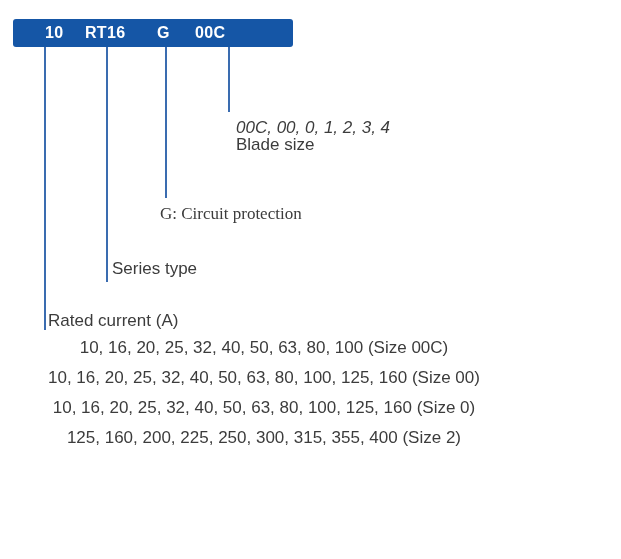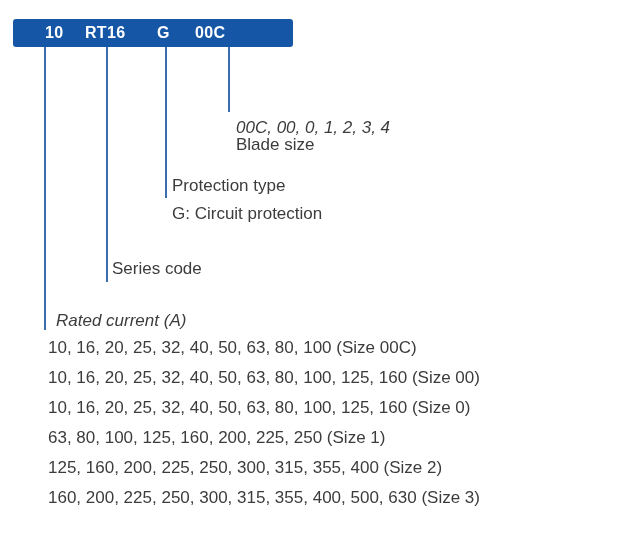--- a/index.html
+++ b/index.html
@@ -52,31 +52,32 @@
   .vline.l4 { left: 228px; height: 65px;  }
   .label {
     position: absolute;
     color: #3C3C3C;
     font-size: 17px;
     white-space: nowrap;
   }
   .lbl-blade-title   { left: 236px; top: 91px; margin-top: 44px;  }
   .lbl-blade-values  { left: 236px; top: 118px; font-style: italic; }
   .lbl-prot-title    { left: 172px; top: 176px; }
-  .lbl-prot-value    { left: 172px; top: 204px; }
+  .lbl-prot-value    { left: 160px; top: 204px; font-family: Liberation Serif, serif; }
   .lbl-series        { left: 112px; top: 259px; }
-  .lbl-rated-title   { left: 56px;  top: 311px; font-style: italic; }
+  .lbl-rated-title   { left: 48px;  top: 311px; }
   .rated-rows {
     position: absolute;
     left: 48px;
     top: 333px;
     color: #3C3C3C;
     font-size: 17px;
     line-height: 30px;
     white-space: nowrap;
+    text-align: center;
   }
 </style>
 </head>
 <body>
 
 <div class="canvas">
 
   <div class="pill">
     <span class="seg s1">10</span>
     <span class="seg s2">RT16</span>
@@ -85,29 +86,26 @@
   </div>
 
   <div class="vline l1"></div>
   <div class="vline l2"></div>
   <div class="vline l3"></div>
   <div class="vline l4"></div>
 
   <div class="label lbl-blade-title">Blade size</div>
   <div class="label lbl-blade-values">00C, 00, 0, 1, 2, 3, 4</div>
 
-  <div class="label lbl-prot-title">Protection type</div>
   <div class="label lbl-prot-value">G: Circuit protection</div>
 
-  <div class="label lbl-series">Series code</div>
+  <div class="label lbl-series">Series type</div>
 
   <div class="label lbl-rated-title">Rated current (A)</div>
 
   <div class="rated-rows">
     <div>10, 16, 20, 25, 32, 40, 50, 63, 80, 100 (Size 00C)</div>
     <div>10, 16, 20, 25, 32, 40, 50, 63, 80, 100, 125, 160 (Size 00)</div>
     <div>10, 16, 20, 25, 32, 40, 50, 63, 80, 100, 125, 160 (Size 0)</div>
-    <div>63, 80, 100, 125, 160, 200, 225, 250 (Size 1)</div>
     <div>125, 160, 200, 225, 250, 300, 315, 355, 400 (Size 2)</div>
-    <div>160, 200, 225, 250, 300, 315, 355, 400, 500, 630 (Size 3)</div>
   </div>
 
 </div>
 
 </body></html>

